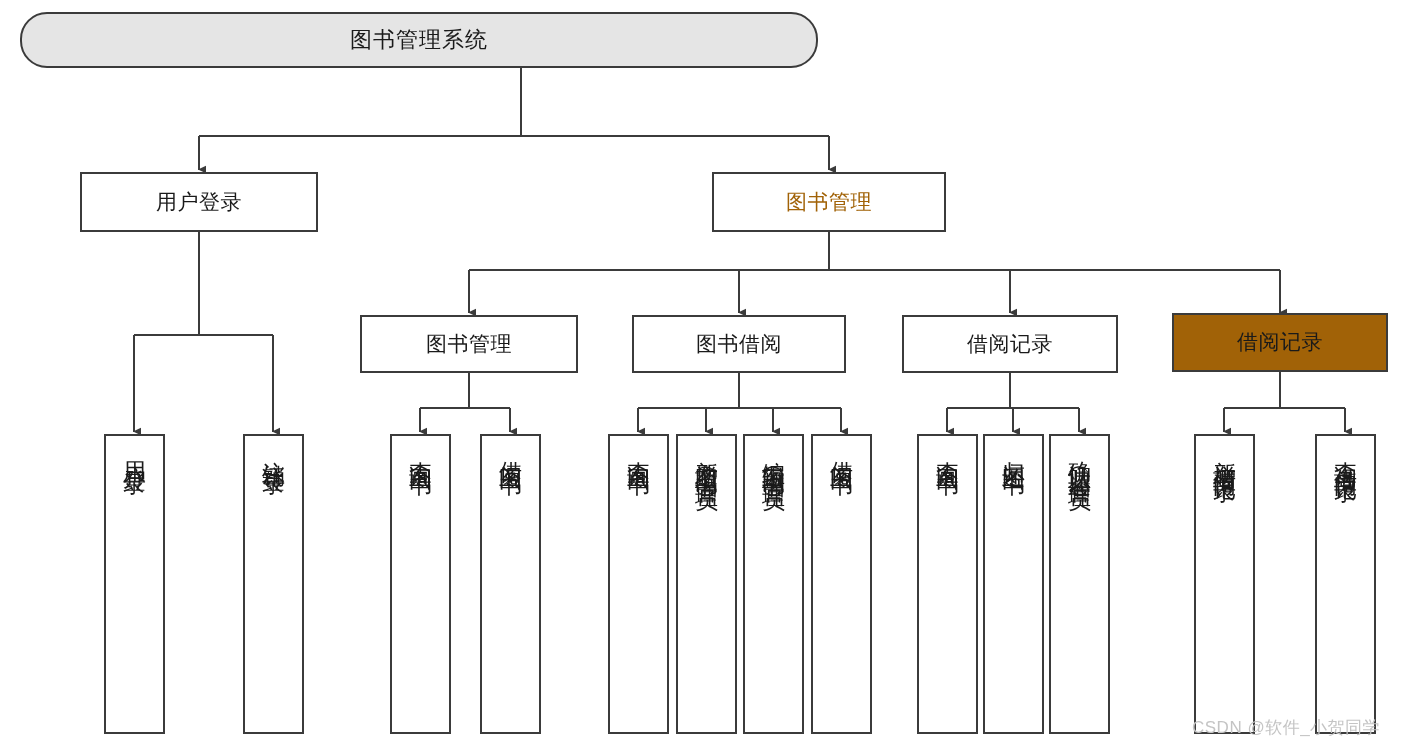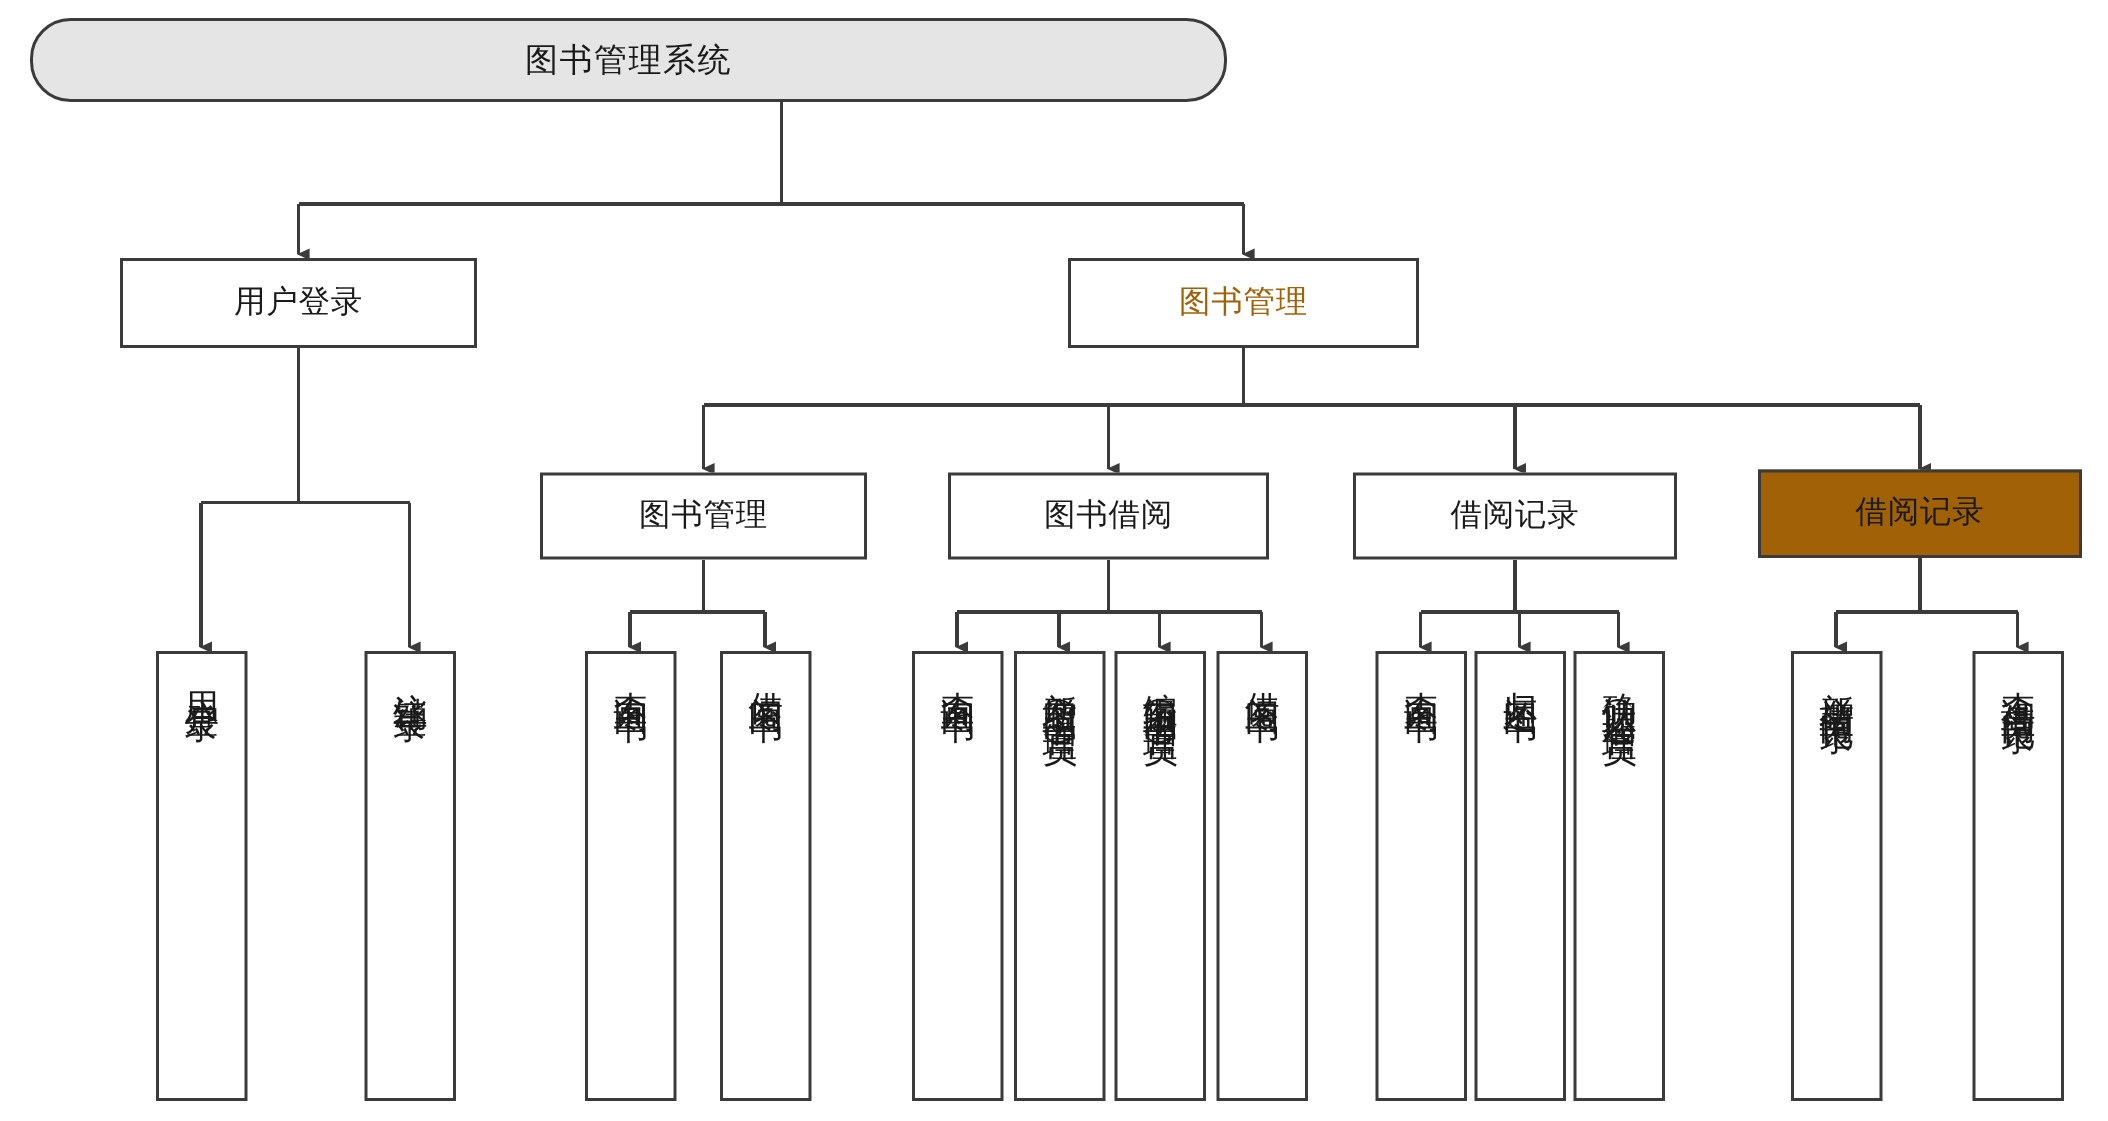--- a/index.html
+++ b/index.html
@@ -173,13 +173,14 @@
         <span class="node-label" style="color: rgb(26, 26, 26); font-size: 23px; letter-spacing: 4px;">确认归还（管理员）</span>
       </div>
       <div class="node-box node-v" style="left: 1194px; top: 434px; width: 61px; height: 300px; border-color: rgb(59, 59, 59); background: rgb(255, 255, 255); padding-top: 7px;">
         <span class="node-label" style="color: rgb(26, 26, 26); font-size: 23px; letter-spacing: 4px;">新增借阅记录</span>
       </div>
       <div class="node-box node-v" style="left: 1315px; top: 434px; width: 61px; height: 300px; border-color: rgb(59, 59, 59); background: rgb(255, 255, 255); padding-top: 7px;">
         <span class="node-label" style="color: rgb(26, 26, 26); font-size: 23px; letter-spacing: 4px;">查询借阅记录</span>
       </div>
     </div>
 
+  <div class="watermark" style="left: 1192px; top: 716px; color: rgb(196, 196, 196);">CSDN @软件_小贺同学</div>
 </div>
 
 </body></html>

